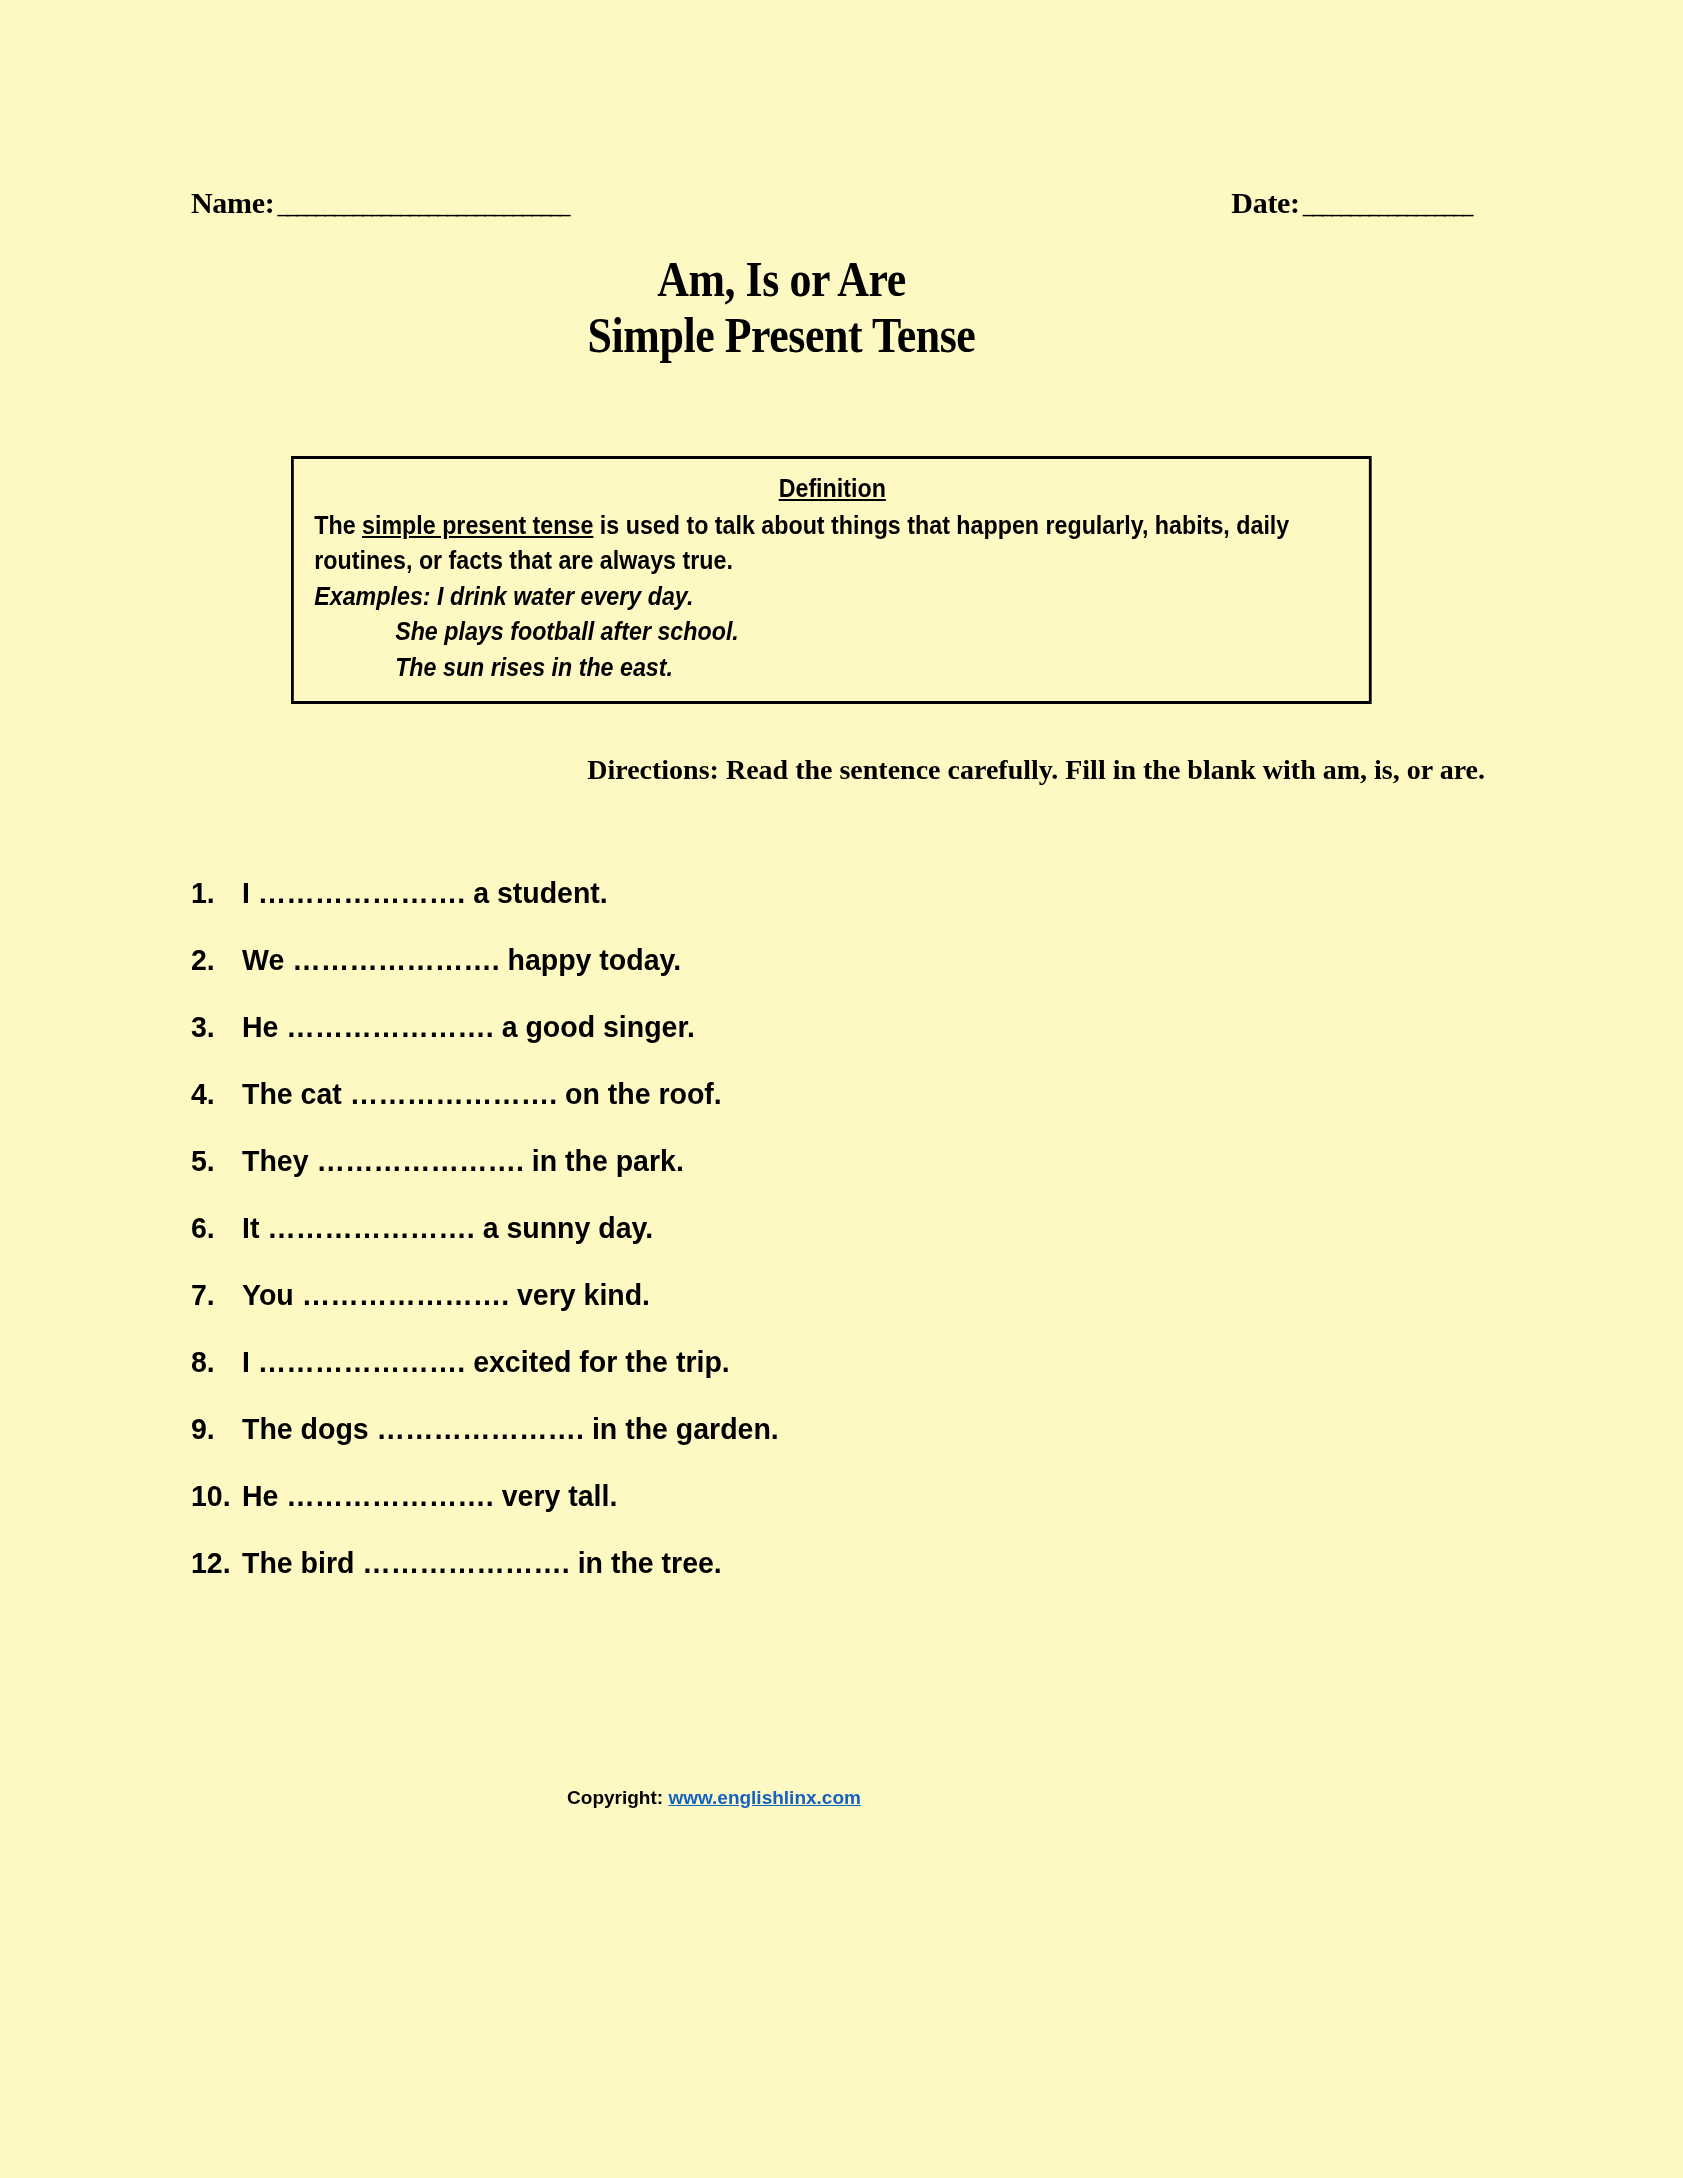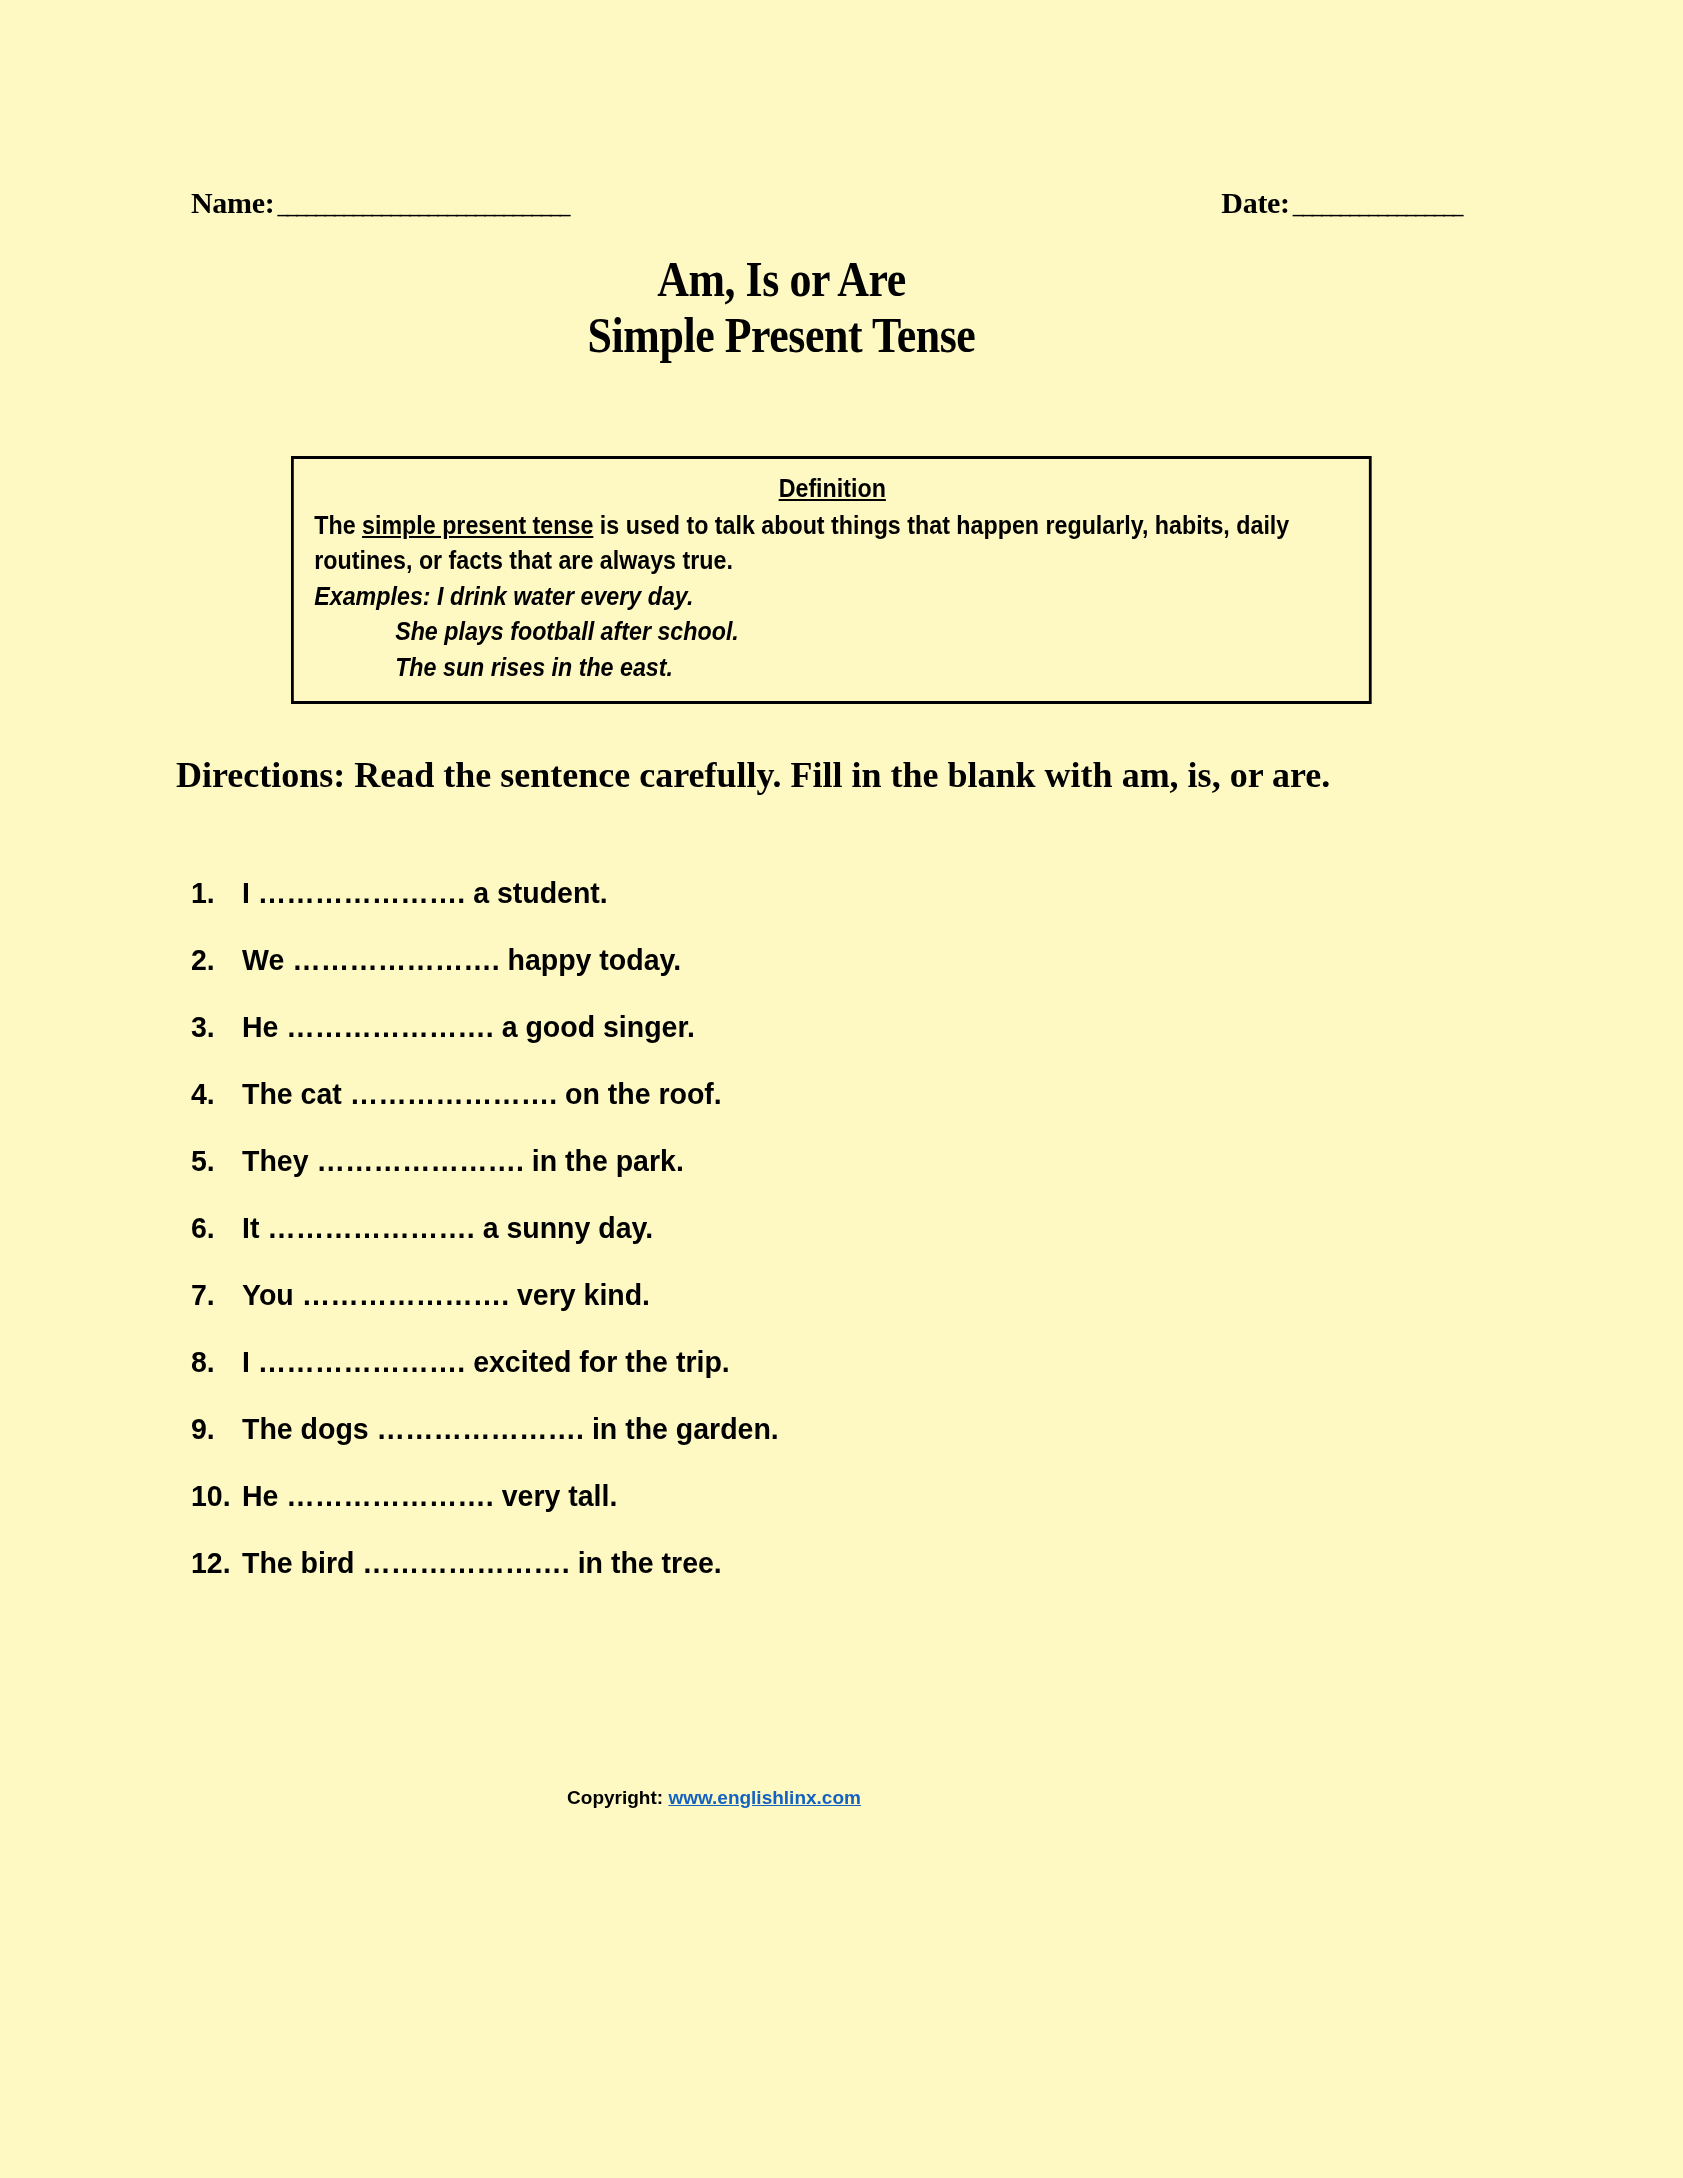--- a/index.html
+++ b/index.html
@@ -36,21 +36,21 @@
     font-weight: bold;
     font-size: 30px;
     letter-spacing: -0.3px;
   }
   .field-label { margin-right: 3px; }
   .field-rule {
     font-weight: bold;
     letter-spacing: -1.6px;
     font-size: 22px;
   }
-  .date-field { margin-right: 10px; }
+  .date-field { }
 
   
   .title-block {
     position: absolute;
     left: 0;
     top: 252px;
     width: 1563px;
     text-align: center;
   }
   .title-line {
@@ -88,28 +88,28 @@
     margin-bottom: 1px;
   }
   .definition-body { text-align: left; }
   .definition-body .u { text-decoration: underline; }
   .examples { font-style: italic; }
   .example-indent { display: block; padding-left: 87px; }
 
   
   .directions {
     position: absolute;
-    left: 176px;
+    left: 208px;
     top: 752px;
     width: 1277px;
     font-family: "Liberation Serif", serif;
     font-weight: bold;
-    font-size: 36px;
+    font-size: 28px;
     line-height: 1.32;
-    text-align: left;
+    text-align: right;
   }
   .directions .dir-tail { font-weight: bold; }
 
   
   .questions {
     position: absolute;
     left: 191px;
     top: 876px;
     width: 1287px;
     font-family: "Liberation Sans", sans-serif;

